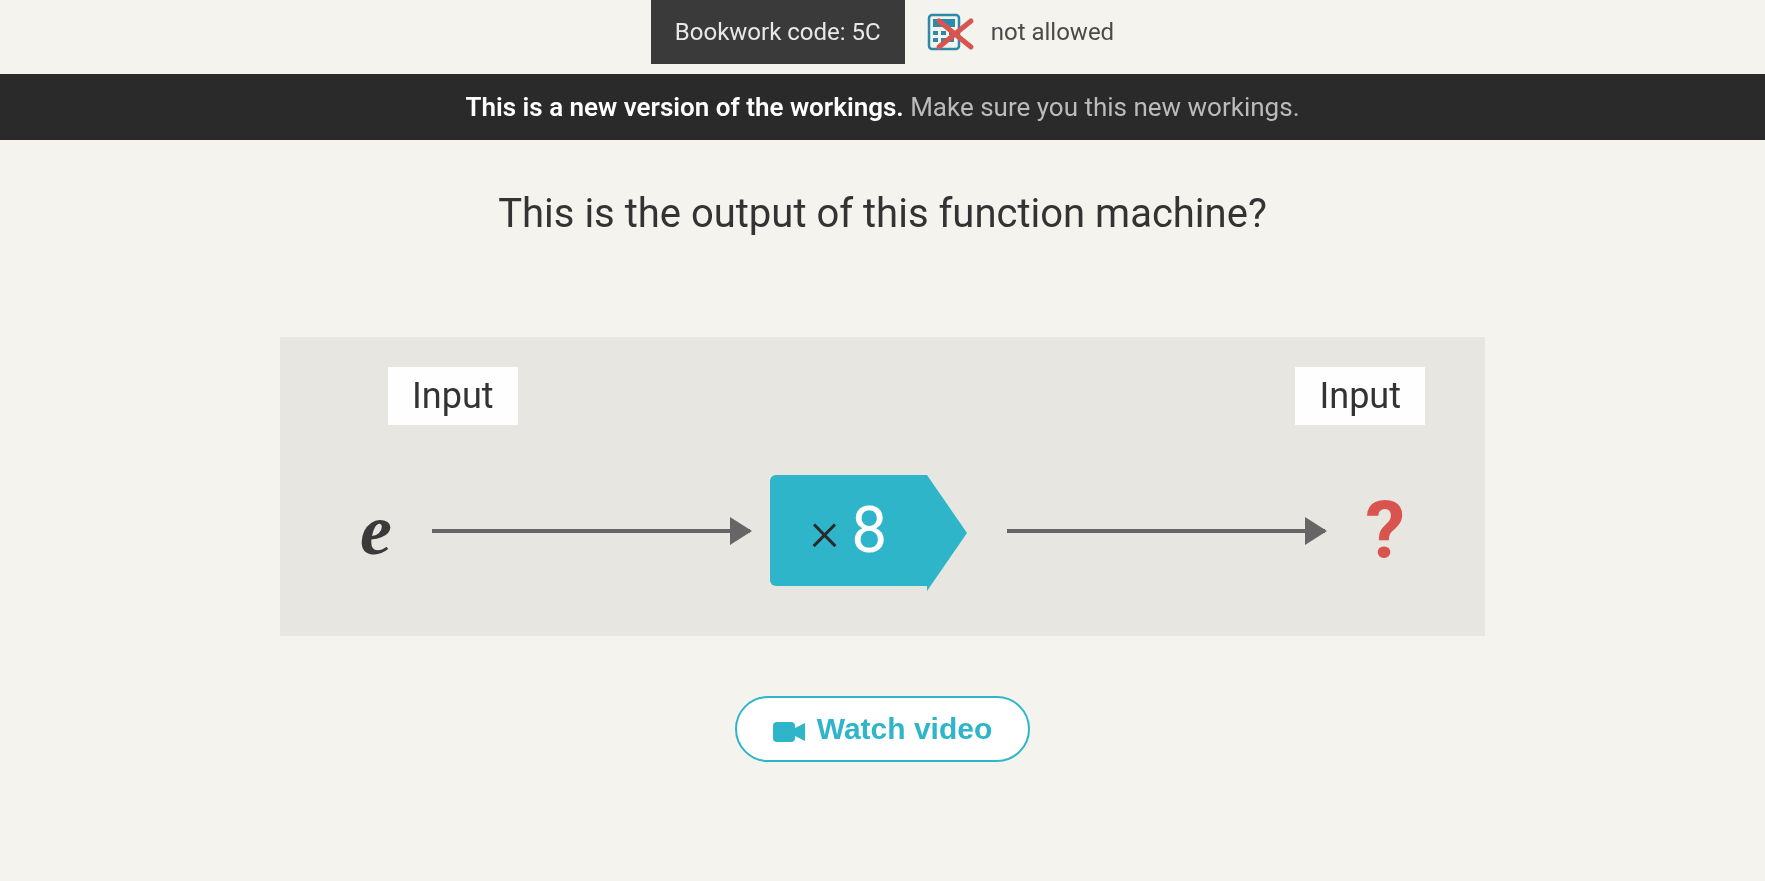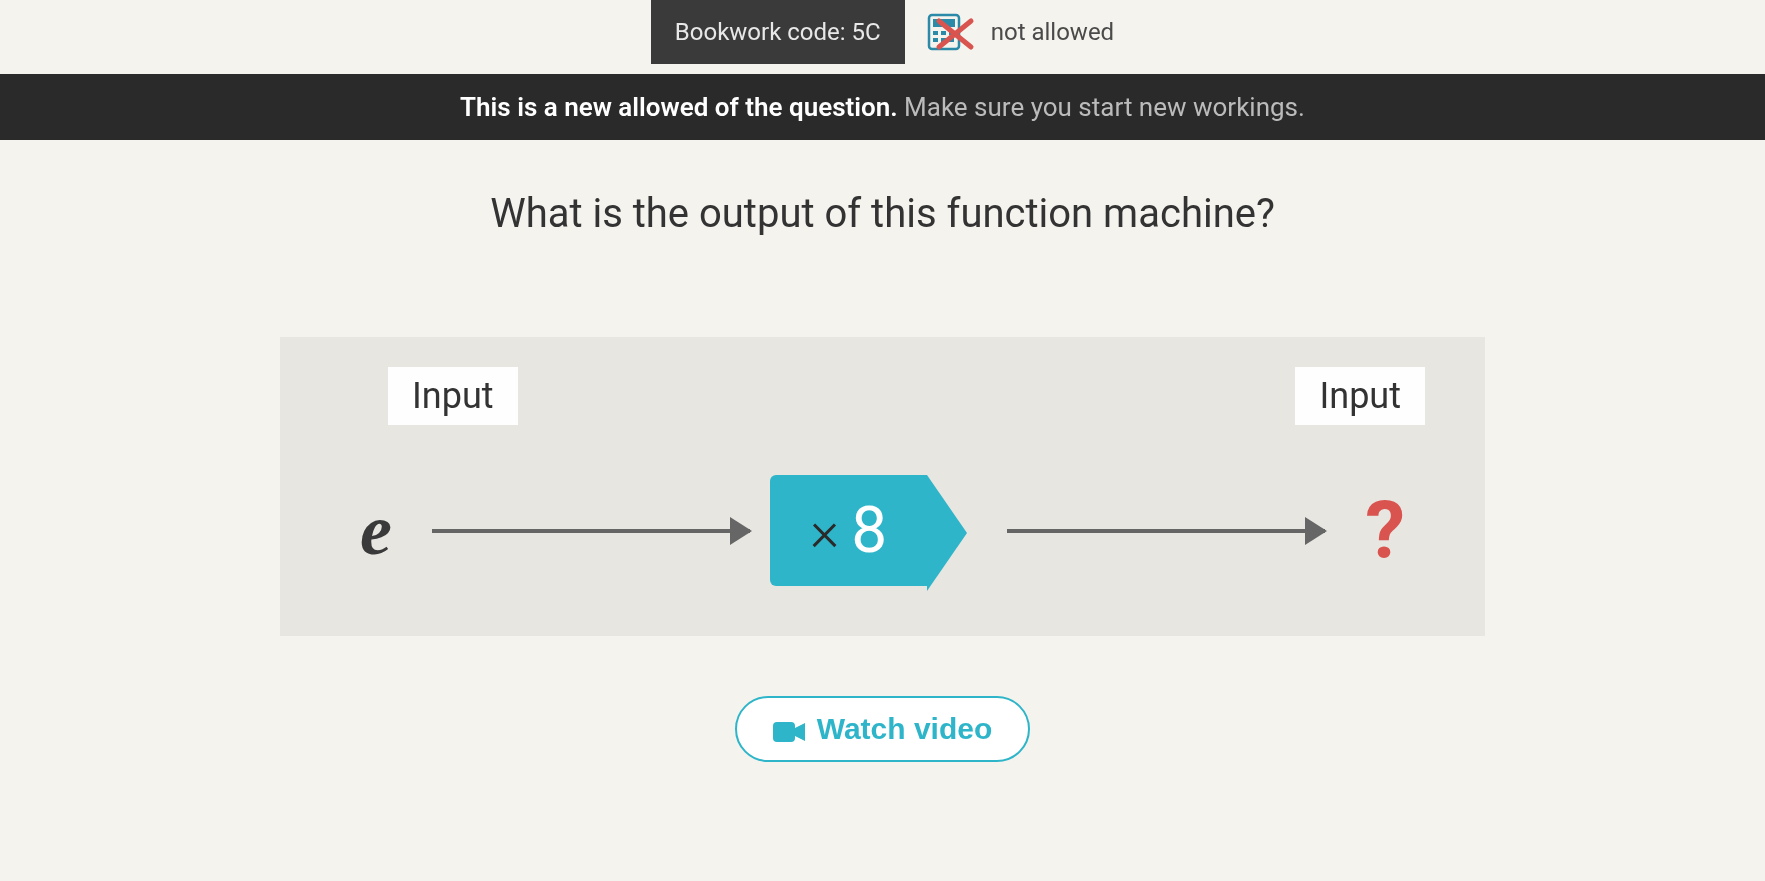--- a/index.html
+++ b/index.html
@@ -193,24 +193,24 @@
         <rect x="24" y="25" width="5" height="4" fill="#2a8aa8"></rect>
         <line x1="14" y1="8" x2="46" y2="34" stroke="#d9534f" stroke-width="5" stroke-linecap="round"></line>
         <line x1="46" y1="8" x2="14" y2="34" stroke="#d9534f" stroke-width="5" stroke-linecap="round"></line>
       </svg>
     </span>
     <span>not allowed</span>
   </div>
 </div>
 
 <div class="banner">
-  <span class="banner-bold">This is a new allowed of the question.</span><span> Make sure you start new workings.</span>
+  <span class="banner-bold">This is a new version of the workings.</span><span> Make sure you this new workings.</span>
 </div>
 
-<div class="question">What is the output of this function machine?</div>
+<div class="question">This is the output of this function machine?</div>
 
 <div class="machine-container">
   <div class="labels-row">
     <div class="label-box">Input</div>
     <div class="label-box">Input</div>
   </div>
   <div class="machine-row">
     <div class="input-value">e</div>
     <div class="arrow"></div>
     <div class="operation-box">

